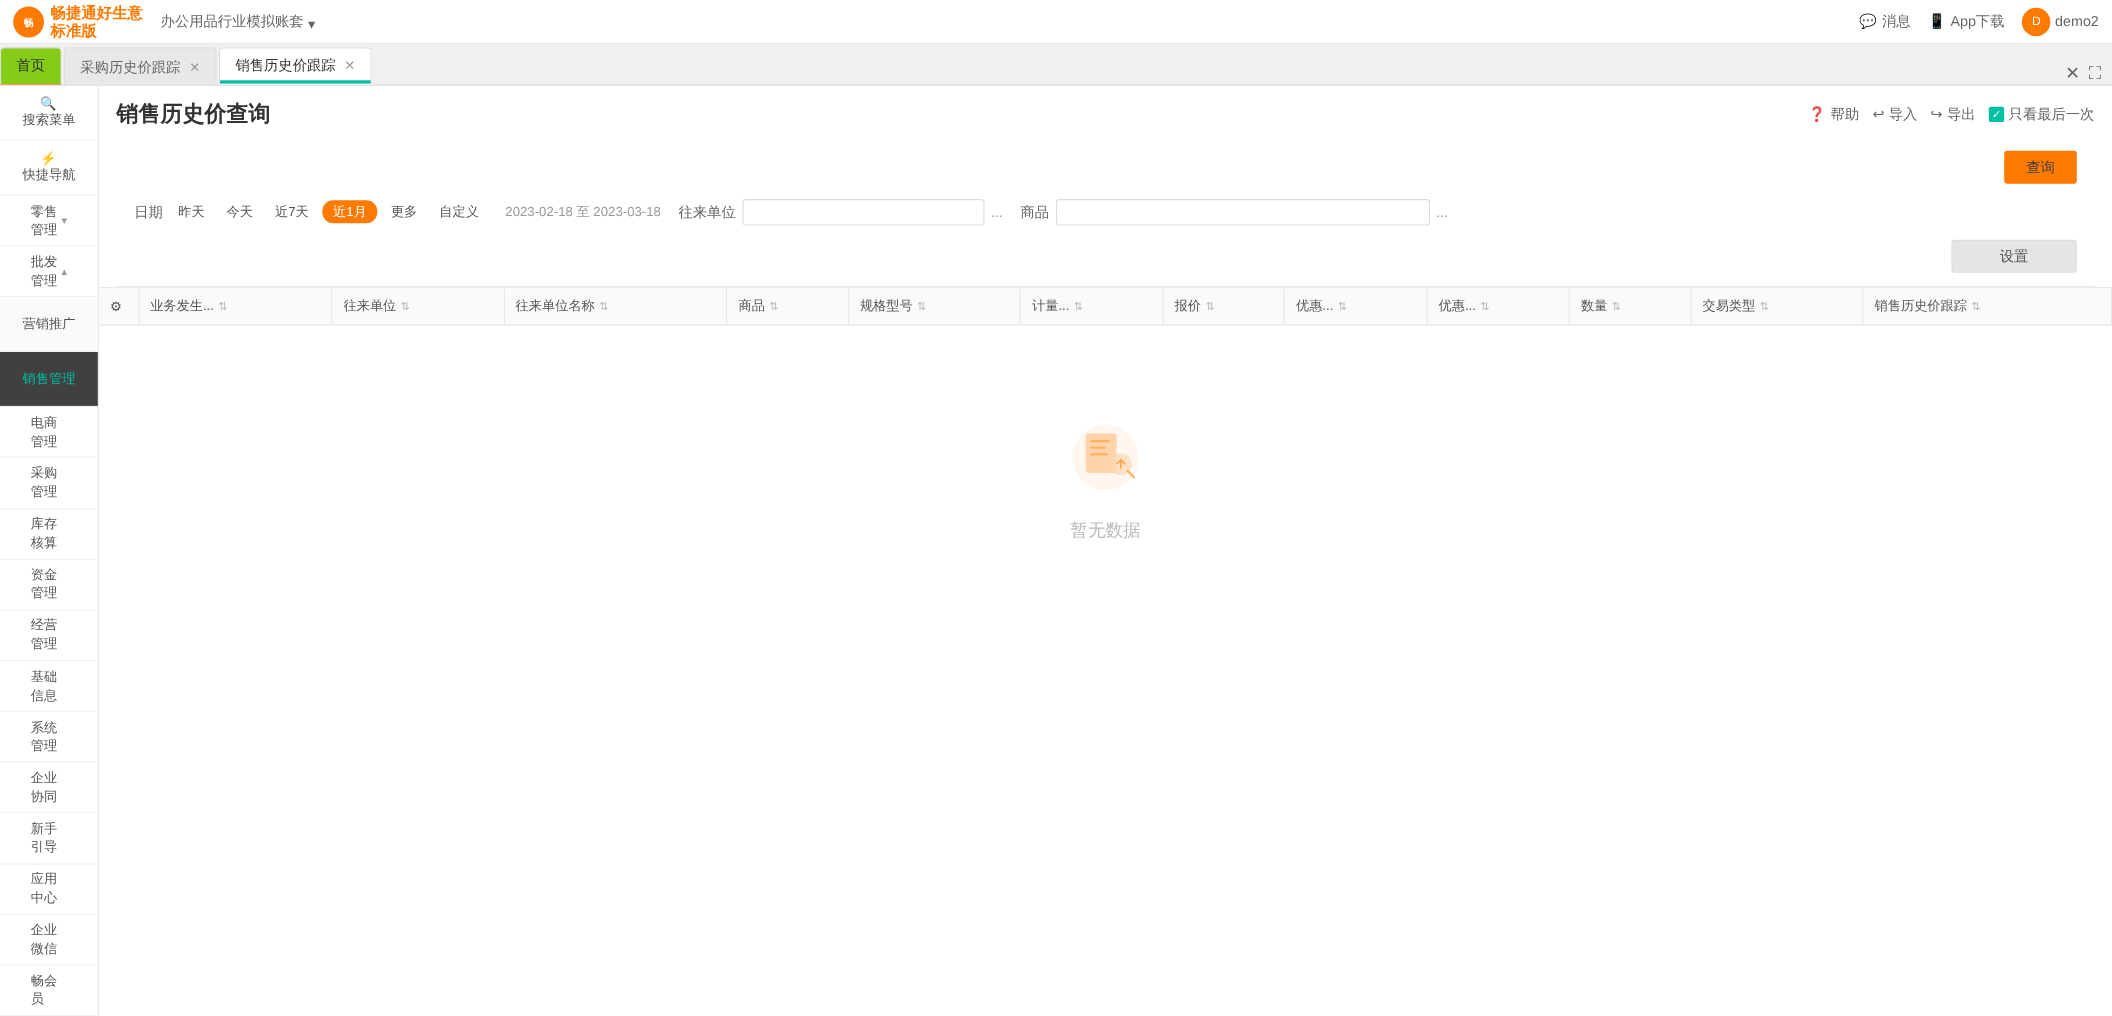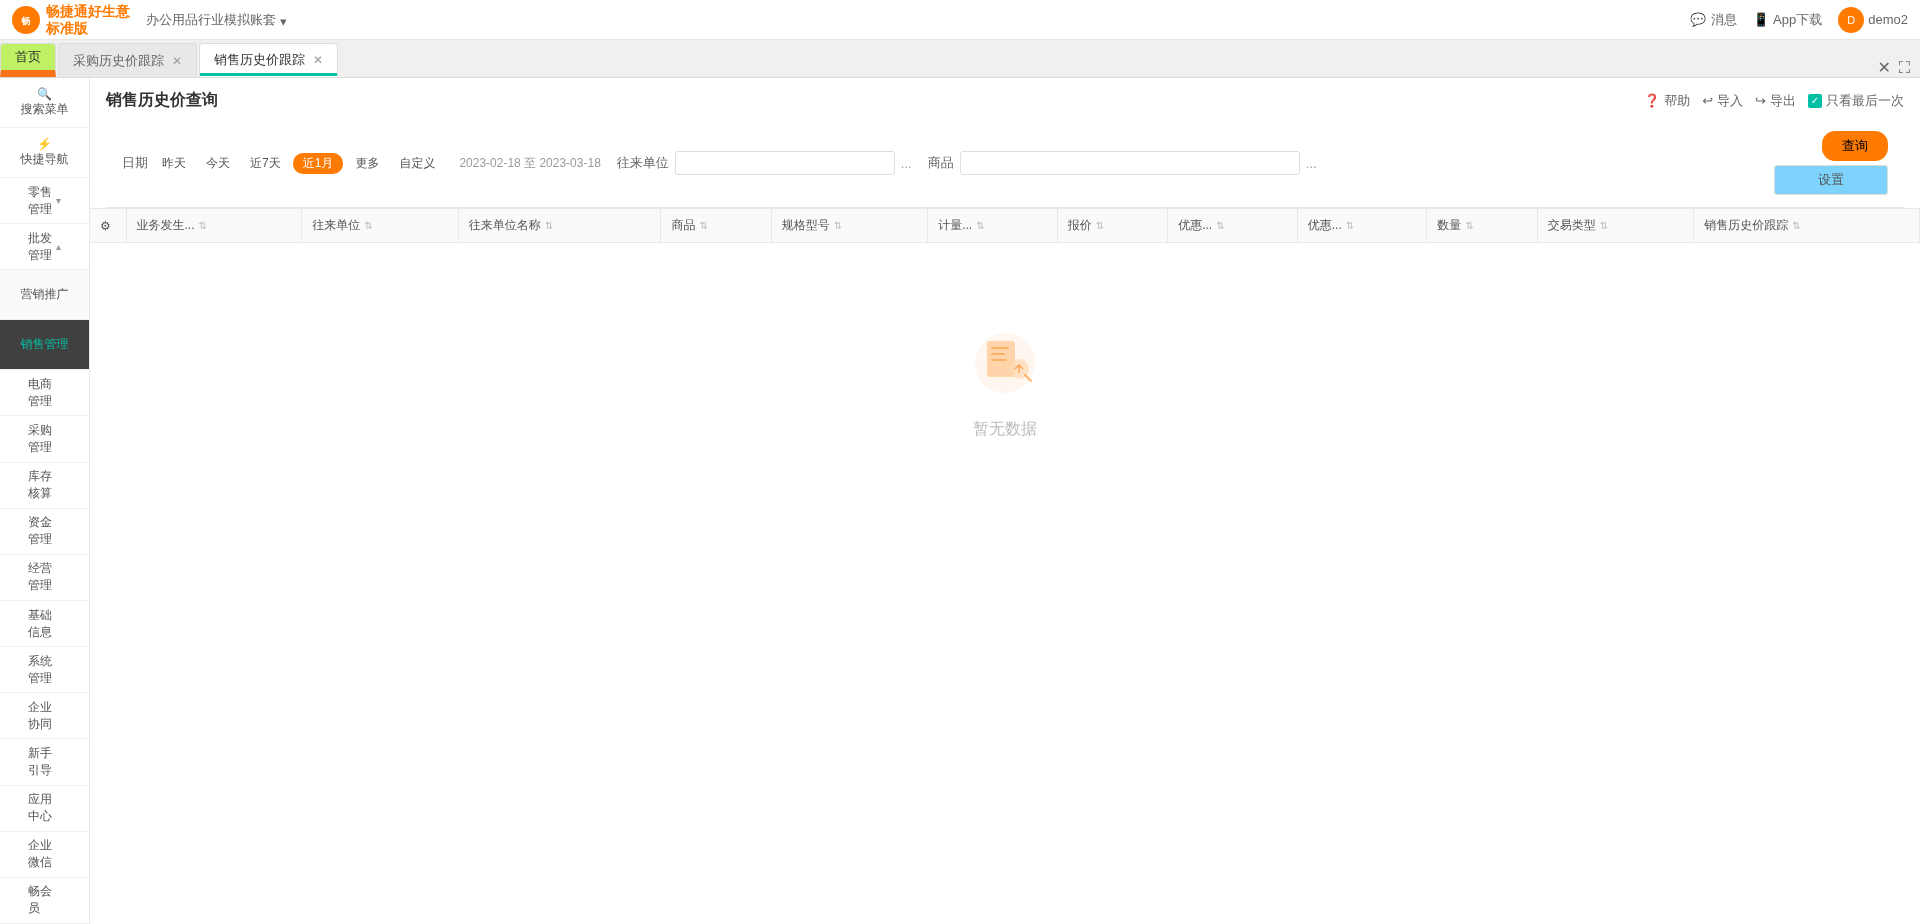--- a/index.html
+++ b/index.html
@@ -45,23 +45,23 @@
       font-size: 13px;
       color: #666;
       background: #e8e8e8;
       border-right: 1px solid #ddd;
       border-top: 1px solid #ddd;
       border-left: 1px solid #ddd;
       margin-right: 2px;
       border-radius: 4px 4px 0 0;
     }
     .tab.home {
-      background: #bef264;
+      background: #84cc16;
       color: #333;
-      border-bottom: 7px solid #f97316;
+      border-bottom: 1px solid #f97316;
     }
     .tab.active {
       background: #fff;
       color: #333;
       border-bottom: 1px solid #fff;
     }
     .tab-close { font-size: 12px; color: #999; cursor: pointer; margin-left: 2px; }
     .tab-bar-actions { margin-left: auto; display: flex; align-items: center; gap: 8px; padding-right: 10px; }
     .tab-bar-action { cursor: pointer; color: #666; font-size: 16px; }
 
@@ -113,21 +113,21 @@
       background: #fff;
       padding: 12px 16px 0 16px;
       border-bottom: 1px solid #e8e8e8;
     }
     .page-title-row {
       display: flex;
       align-items: center;
       justify-content: space-between;
       margin-bottom: 10px;
     }
-    .page-title { font-size: 16px; font-weight: bold; color: #333; }
+    .page-title { font-size: 20px; font-weight: bold; color: #333; }
     .page-actions { display: flex; align-items: center; gap: 12px; font-size: 13px; color: #666; }
     .page-action-item { display: flex; align-items: center; gap: 4px; cursor: pointer; }
     .only-last-checkbox { display: flex; align-items: center; gap: 4px; }
     .checkbox-icon { width: 14px; height: 14px; background: #00bfa5; border-radius: 2px; display: flex; align-items: center; justify-content: center; color: #fff; font-size: 10px; }
 
     
     .filter-bar {
       background: #fff;
       padding: 10px 16px 12px 16px;
       display: flex;
@@ -162,36 +162,37 @@
       padding: 4px 8px;
       font-size: 12px;
       color: #333;
       background: #fff;
       min-width: 200px;
       outline: none;
     }
     .filter-dots { color: #999; cursor: pointer; }
     .query-btn {
       background: #ff7a00;
-      color: #000000;
+      color: #404040;
       border: none;
-      border-radius: 13px;
+      border-radius: 3px;
       padding: 6px 20px;
       cursor: pointer;
       font-size: 13px;
       margin-left: 48px;
     }
     .settings-btn {
-      background: #7dd3fc;
+      background: #e5e5e5;
       color: #555;
       border: 1px solid #ddd;
       border-radius: 3px;
       padding: 5px 16px;
       cursor: pointer;
       font-size: 13px;
+      margin-top: 47px;
     }
 
     
     .table-container { flex: 1; background: #fff; margin: 0; overflow: auto; }
     .data-table { width: 100%; border-collapse: collapse; font-size: 12px; }
     .data-table thead th {
       background: #fafafa;
       border-bottom: 1px solid #e8e8e8;
       border-right: 1px solid #e8e8e8;
       padding: 8px 10px;

